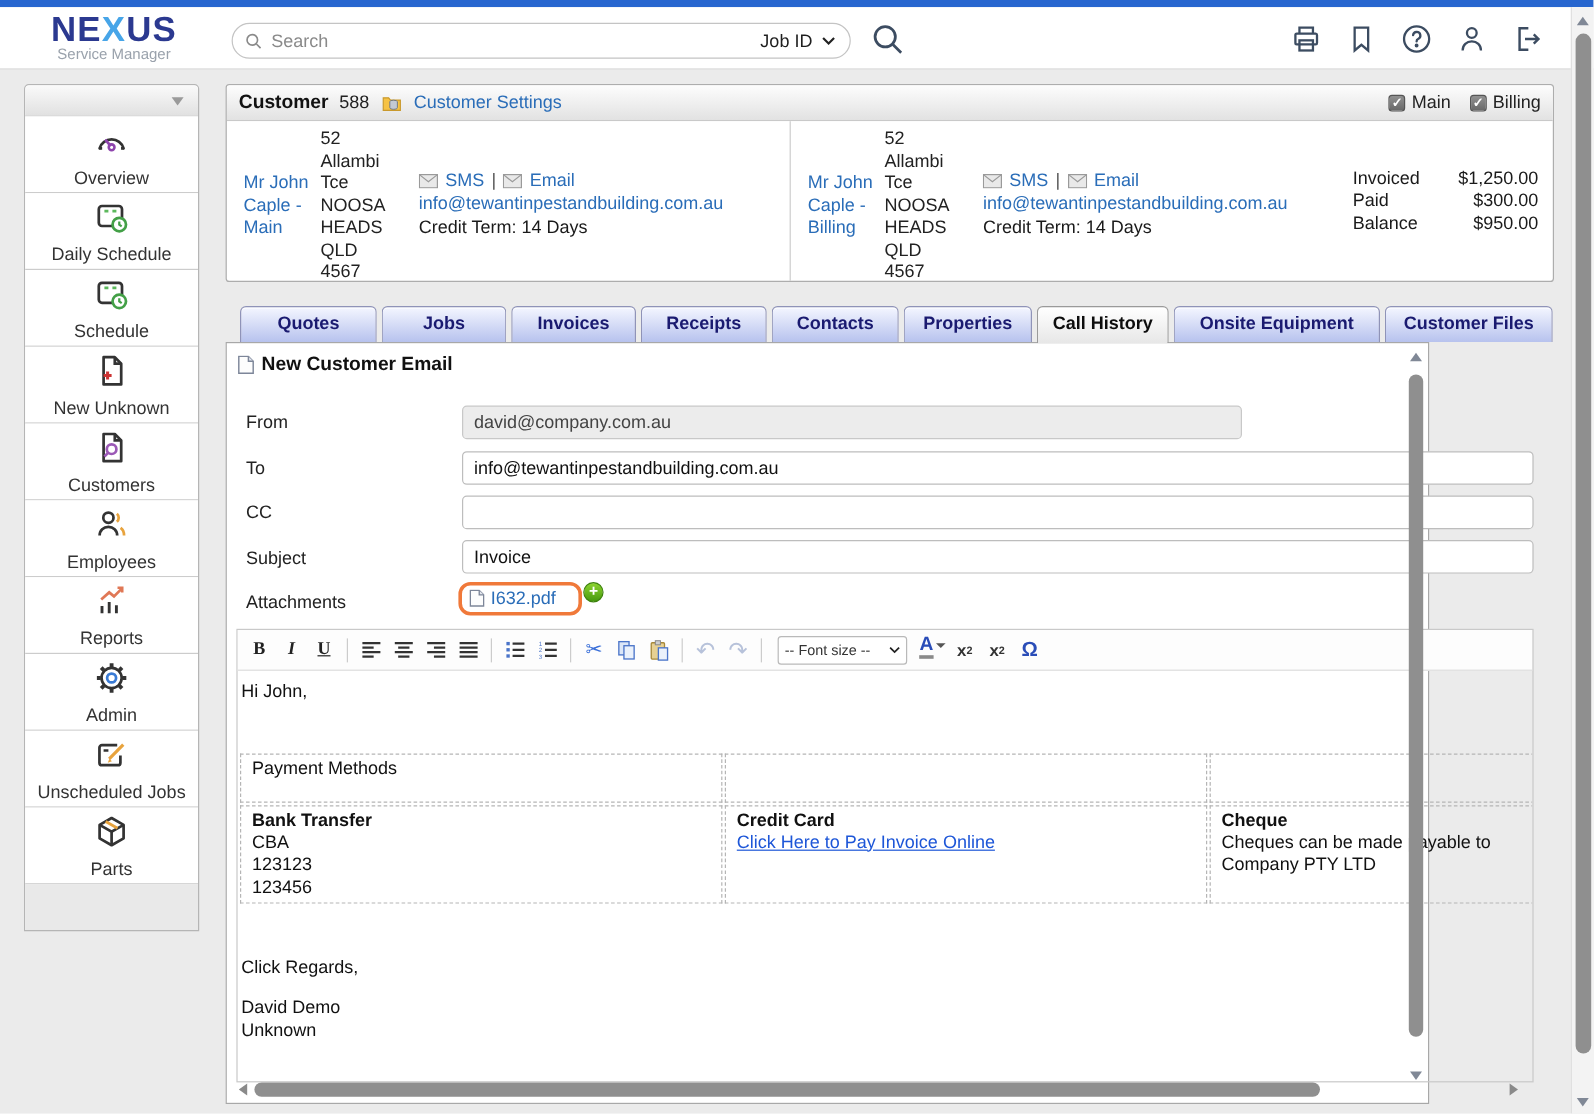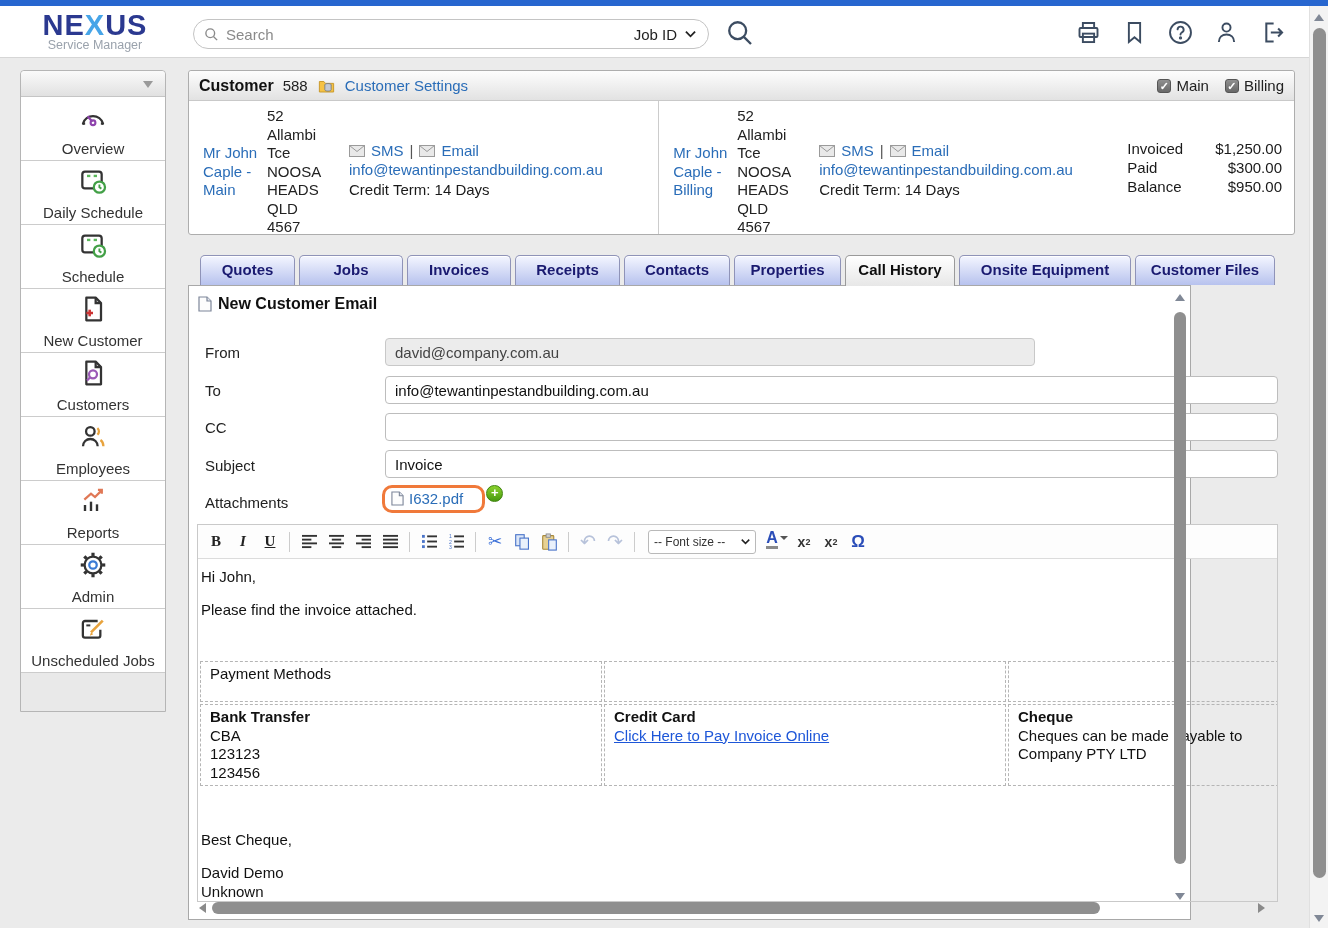--- a/index.html
+++ b/index.html
@@ -62,21 +62,21 @@
   .comm-email { color:#2a6db8; cursor:pointer; line-height:19px; }
   .comm-credit { color:#1a1a1a; line-height:19px; }
   .cp-fin { width:167px; padding-right:12px; display:flex; flex-direction:column; justify-content:center; font-size:15px; color:#1a1a1a; line-height:19px; }
   .fin-row { display:flex; }
   .fin-label { width:72px; }
   .fin-value { margin-left:auto; text-align:right; }
 
   
   .tabs { position:absolute; left:200px; top:255px; display:flex; gap:4px; height:31px; z-index:3; }
   .tab { line-height:28px; height:30px; text-align:center; font-size:15px; font-weight:bold; color:#1a1a70; background:linear-gradient(#f4f6ff,#b7c2ee); border:1px solid #8f93b8; border-bottom:none; border-radius:5px 5px 0 0; box-shadow:inset 0 1px 0 #ffffff; cursor:pointer; }
-  .tab:nth-child(1){width:95px} .tab:nth-child(2){width:104px} .tab:nth-child(3){width:104px}
+  .tab:nth-child(1){width:114px} .tab:nth-child(2){width:104px} .tab:nth-child(3){width:104px}
   .tab:nth-child(4){width:105px} .tab:nth-child(5){width:106px} .tab:nth-child(6){width:107px}
   .tab:nth-child(7){width:110px} .tab:nth-child(8){width:172px} .tab:nth-child(9){width:140px}
   .tab.active { background:linear-gradient(#ffffff,#e7e7e7); color:#0d0d0d; border-color:#9a9a9a; height:31px; }
 
   
   .content-panel { position:absolute; left:188px; top:285px; width:1003px; height:635px; background:#fff; border:1px solid #a8a8a8; }
   .panel-heading { position:absolute; left:9px; top:9px; display:flex; gap:6px; align-items:center; font-size:16px; font-weight:bold; color:#111; }
   .form-label { position:absolute; left:16px; font-size:15px; color:#222; }
   .inp { position:absolute; height:28px; border:1px solid #bdbdbd; border-radius:4px; font-size:15px; padding:0 9px; color:#111; background:#fff; outline:none; font-family:"Liberation Sans",sans-serif; }
   .inp::placeholder { color:#9c9c9c; }
@@ -228,21 +228,21 @@
     <span class="lbl">Schedule</span>
   </div>
 
   <div class="sidebar-item">
     <svg width="36" height="32" viewBox="0 0 24 24" fill="none">
         <path d="M7 3.5 h7 l4 4 v13 h-11 z" stroke="#333" stroke-width="1.7" stroke-linejoin="round"></path>
         <path d="M14 3.5 v4 h4" stroke="#333" stroke-width="1.7"></path>
         <line x1="7" y1="15" x2="12" y2="15" stroke="#cc3333" stroke-width="1.9"></line>
         <line x1="9.5" y1="12.5" x2="9.5" y2="17.5" stroke="#cc3333" stroke-width="1.9"></line>
       </svg>
-    <span class="lbl">New Customer</span>
+    <span class="lbl">New Unknown</span>
   </div>
 
   <div class="sidebar-item">
     <svg width="36" height="32" viewBox="0 0 24 24" fill="none">
         <path d="M7 3.5 h7 l4 4 v13 h-11 z" stroke="#333" stroke-width="1.7" stroke-linejoin="round"></path>
         <path d="M14 3.5 v4 h4" stroke="#333" stroke-width="1.7"></path>
         <circle cx="12" cy="13" r="3" stroke="#9b59b6" stroke-width="1.7"></circle>
         <line x1="9.8" y1="15.3" x2="7.5" y2="17.6" stroke="#9b59b6" stroke-width="1.7"></line>
       </svg>
     <span class="lbl">Customers</span>
@@ -290,20 +290,28 @@
   <div class="sidebar-item">
     <svg width="36" height="32" viewBox="0 0 24 24" fill="none">
         <path d="M15.5 6 H6 a1.6 1.6 0 0 0 -1.6 1.6 V16.9 a1.6 1.6 0 0 0 1.6 1.6 H15.9 a1.6 1.6 0 0 0 1.6 -1.6 V12.5" stroke="#333" stroke-width="1.7"></path>
         <line x1="7" y1="9.3" x2="10" y2="9.3" stroke="#333" stroke-width="1.5"></line>
         <line x1="10.5" y1="14.5" x2="19.3" y2="5.7" stroke="#e8a33d" stroke-width="2"></line>
         <path d="M10.6 14.4 l-1 2.6 2.6 -1 z" fill="#e8a33d"></path>
       </svg>
     <span class="lbl">Unscheduled Jobs</span>
   </div>
 
+  <div class="sidebar-item">
+    <svg width="36" height="32" viewBox="0 0 24 24" fill="none">
+        <path d="M12 3.5 L19.5 7.8 V16.2 L12 20.5 L4.5 16.2 V7.8 Z" stroke="#333" stroke-width="1.7" stroke-linejoin="round"></path>
+        <path d="M4.5 7.8 L12 12 L19.5 7.8 M12 12 V20.5" stroke="#333" stroke-width="1.7"></path>
+        <path d="M8.3 5.7 L15.7 9.9" stroke="#e8a33d" stroke-width="1.7"></path>
+      </svg>
+    <span class="lbl">Parts</span>
+  </div>
 
   <div class="sidebar-footer"></div>
 </div>
 
 <div class="customer-panel">
   <div class="cp-header">
     <span class="cp-title">Customer</span>
     <span class="cp-id">588</span>
     <span>
       <svg width="19" height="18" viewBox="0 0 24 24">
@@ -560,21 +568,20 @@
         </span>
       <span class="tbtn subsup">
           <span>x</span>
           <sup>2</sup>
         </span>
       <span class="tbtn omega">Ω</span>
     </div>
 
     <div class="editor-body">
       <div class="eb-line" style="margin-bottom:14px;">Hi John,</div>
-      <div class="eb-line">Please find the invoice attached.</div>
 
       <table class="pay-table">
         <tbody>
             <tr class="pt-head">
           <td class="pt-c1">Payment Methods</td>
           <td class="pt-c2"></td>
           <td class="pt-c3"></td>
         </tr>
         <tr>
           <td class="pt-c1">
@@ -588,21 +595,21 @@
             <div class="pay-link">Click Here to Pay Invoice Online</div>
           </td>
           <td class="pt-c3">
             <div class="pt-title">Cheque</div>
             <div>Cheques can be made payable to Company PTY LTD</div>
           </td>
         </tr>
       </tbody>
         </table>
 
-      <div class="eb-line closing">Best Cheque,</div>
+      <div class="eb-line closing">Click Regards,</div>
       <div class="eb-line sender">David Demo</div>
       <div class="eb-line">Unknown</div>
     </div>
   </div>
 
   <div class="v-scroll">
     <span class="tri-up"></span>
     <div class="v-thumb"></div>
     <span class="tri-down"></span>
   </div>

